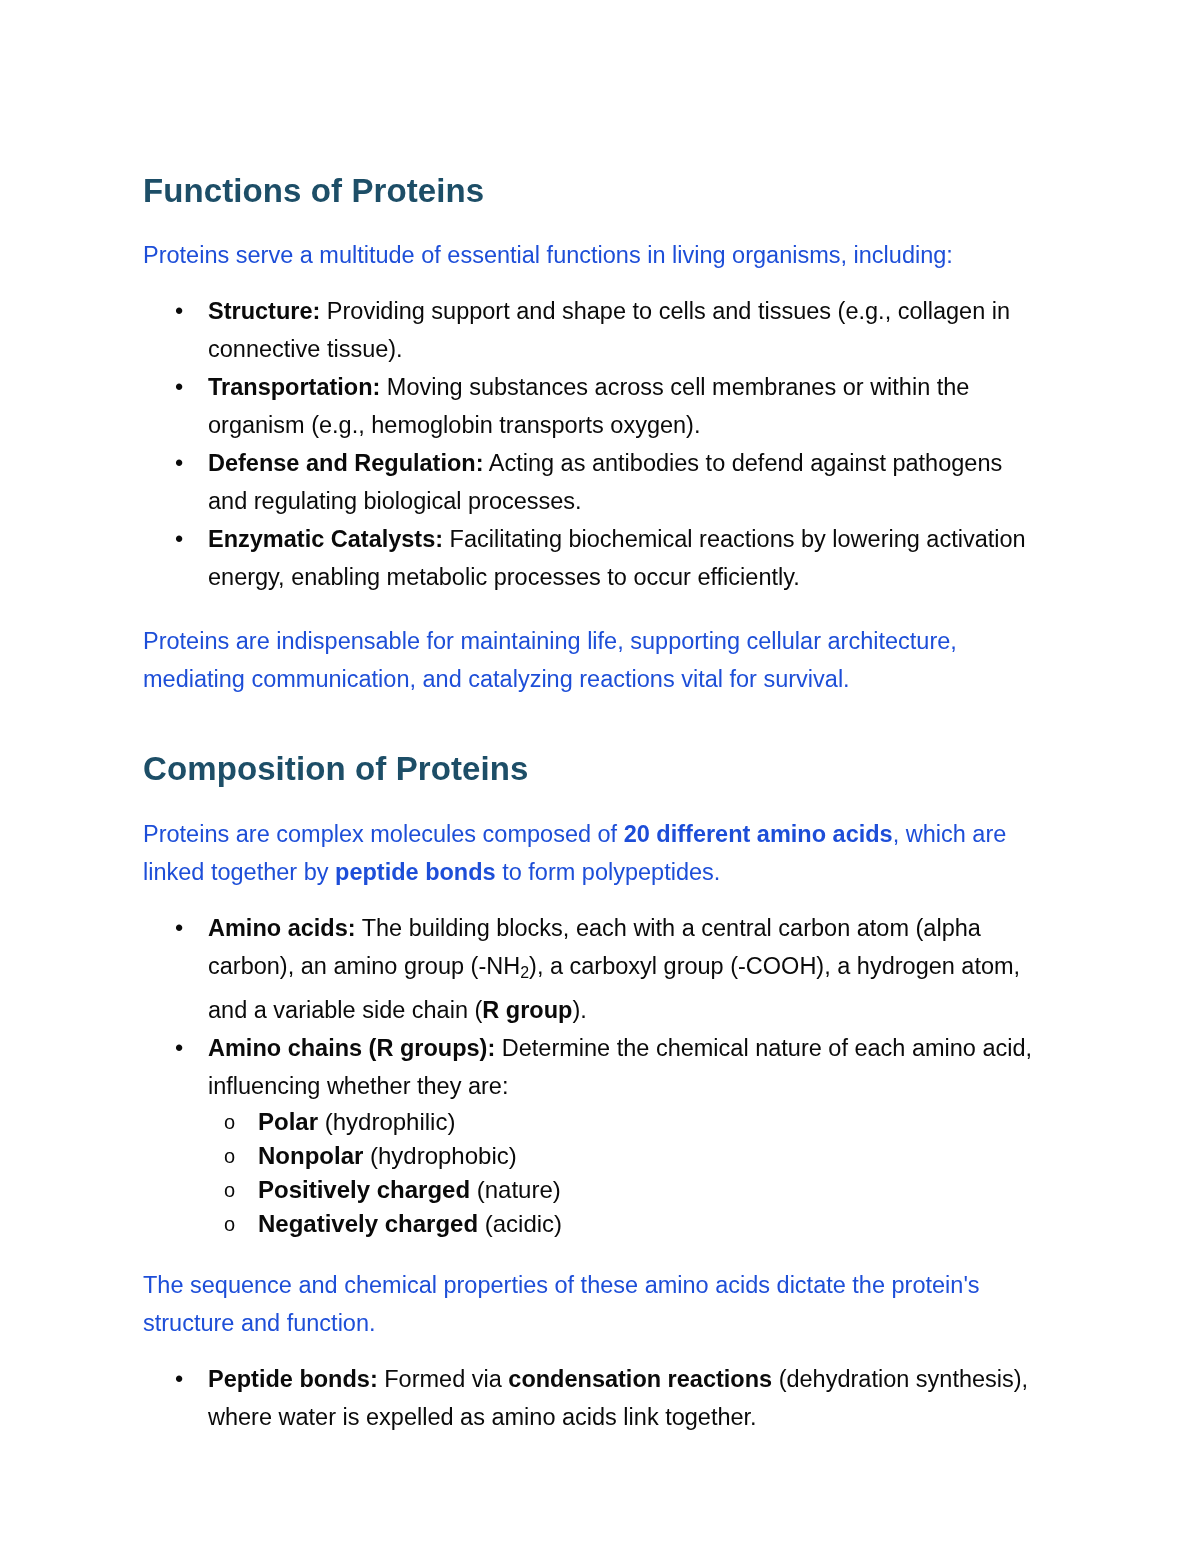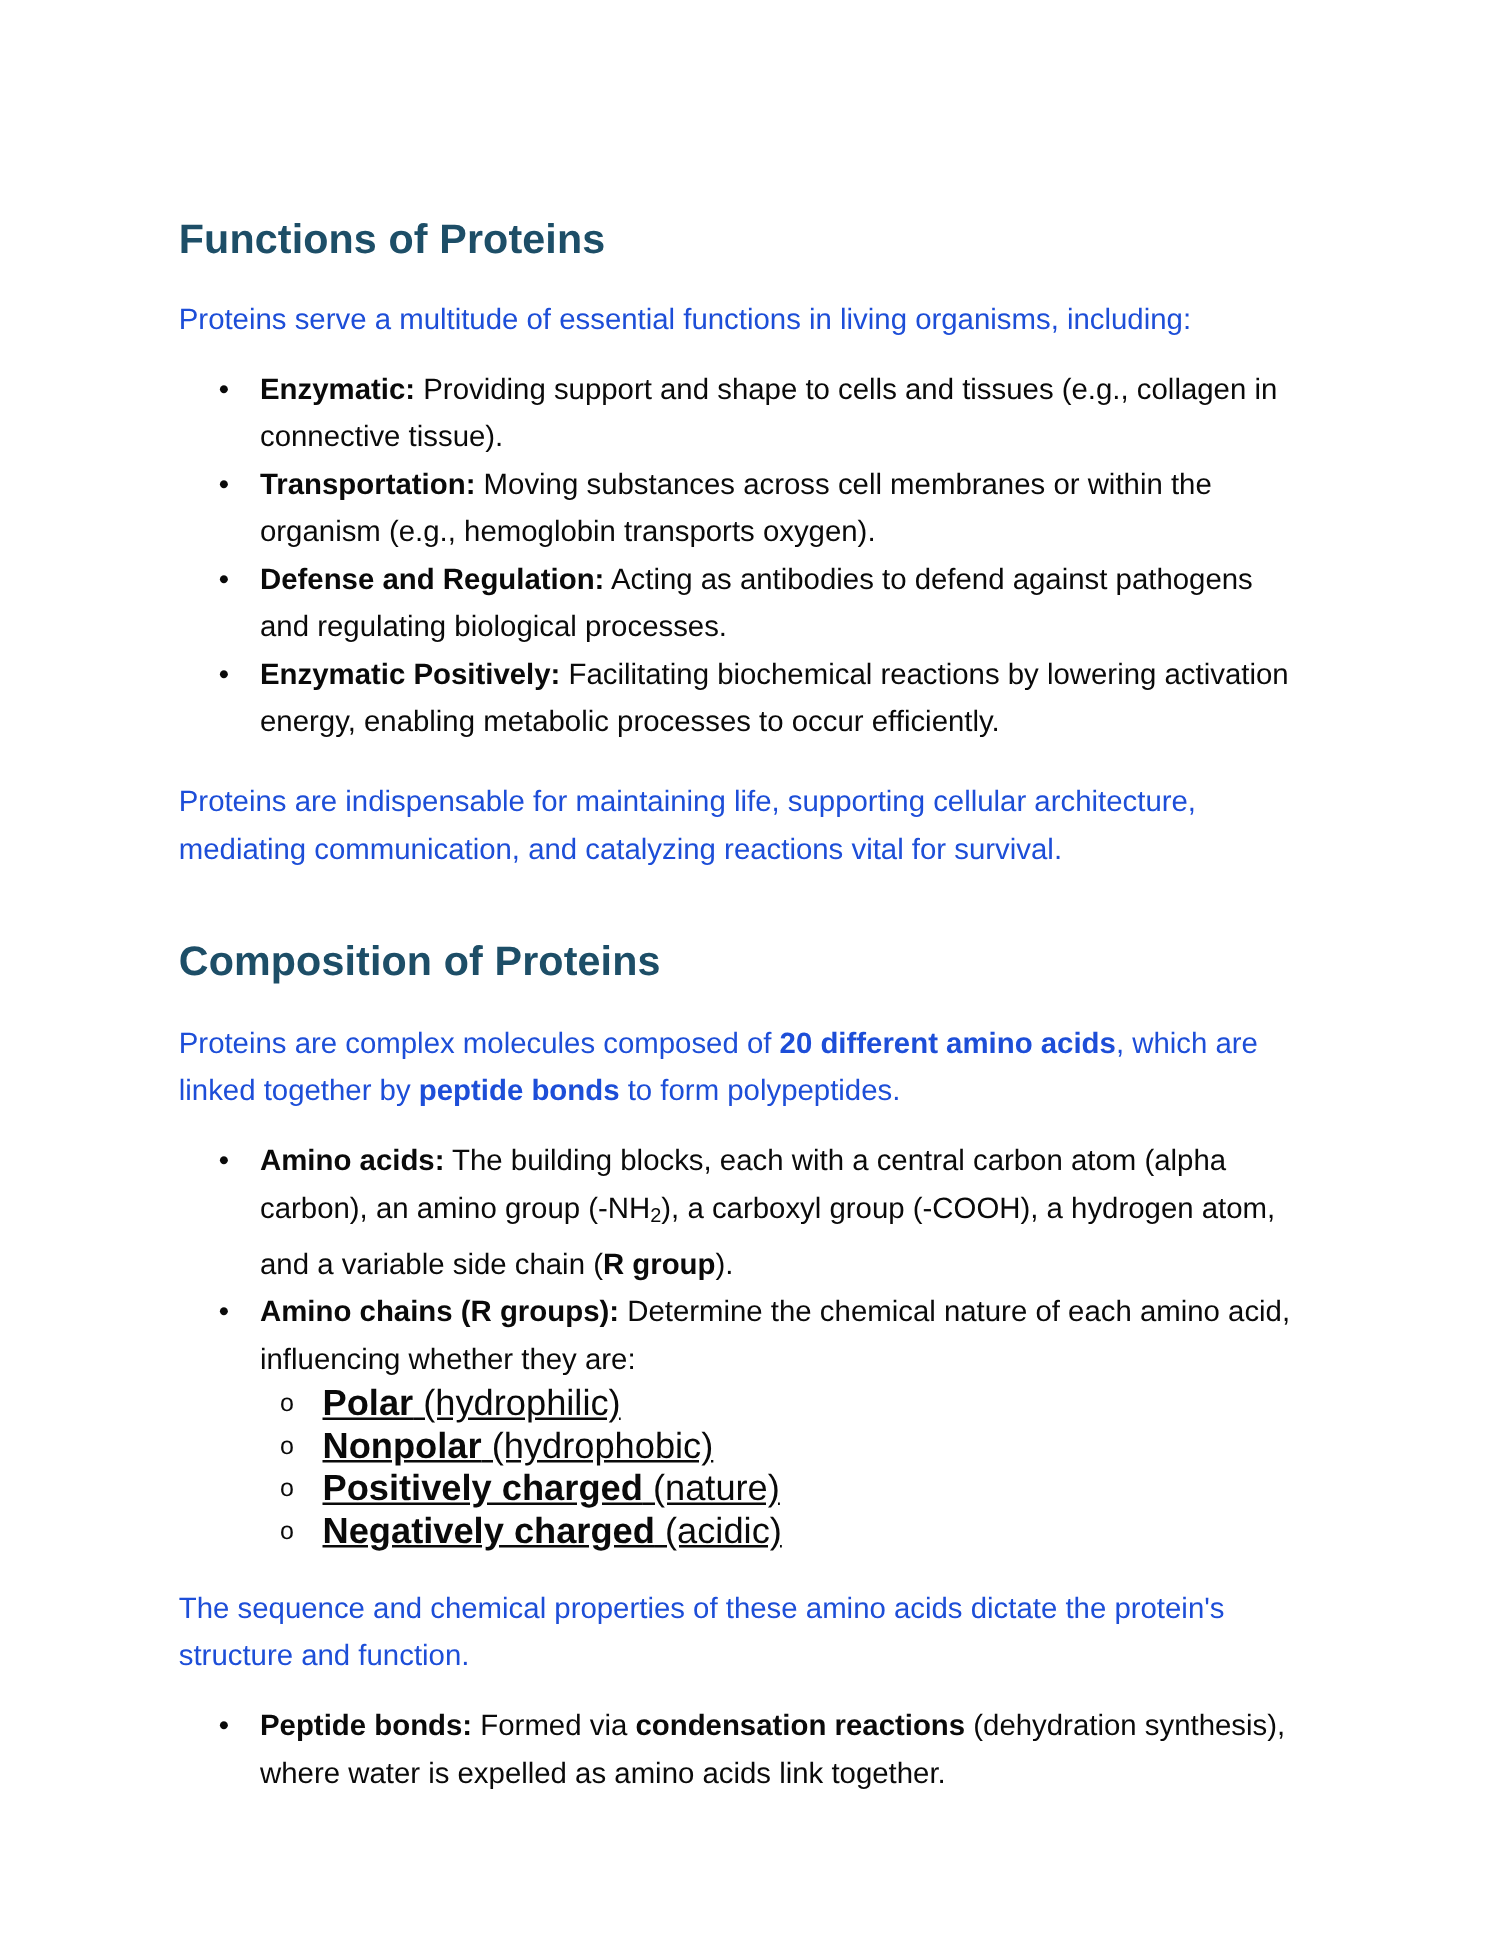--- a/index.html
+++ b/index.html
@@ -65,26 +65,25 @@
     line-height: 38px;
     color: #0a0a0a;
   }
   ol.sub-bullets {
     list-style: none;
     margin: 0;
     padding: 0;
   }
   ol.sub-bullets > li {
     position: relative;
-    font-size: 29px;
+    font-size: 24px;
     line-height: 34px;
     padding-left: 50px;
     margin: 0;
     color: #0a0a0a;
-    text-decoration: underline;
   }
   ol.sub-bullets > li::before {
     content: "o";
     position: absolute;
     left: 16px;
     top: 0;
     font-size: 20px;
     line-height: 34px;
     color: #0a0a0a;
   }
@@ -94,24 +93,24 @@
 </head>
 <body>
 
 <div class="page">
 
   <h1 class="section-heading">Functions of Proteins</h1>
 
   <p class="body-text">Proteins serve a multitude of essential functions in living organisms, including:</p>
 
   <ul class="bullets">
-    <li><span class="b">Enzymatic:</span><span> Providing support and shape to cells and tissues (e.g., collagen in connective tissue).</span></li>
+    <li><span class="b">Structure:</span><span> Providing support and shape to cells and tissues (e.g., collagen in connective tissue).</span></li>
     <li><span class="b">Transportation:</span><span> Moving substances across cell membranes or within the organism (e.g., hemoglobin transports oxygen).</span></li>
     <li><span class="b">Defense and Regulation:</span><span> Acting as antibodies to defend against pathogens and regulating biological processes.</span></li>
-    <li><span class="b">Enzymatic Positively:</span><span> Facilitating biochemical reactions by lowering activation energy, enabling metabolic processes to occur efficiently.</span></li>
+    <li><span class="b">Enzymatic Catalysts:</span><span> Facilitating biochemical reactions by lowering activation energy, enabling metabolic processes to occur efficiently.</span></li>
   </ul>
 
   <p class="body-text">Proteins are indispensable for maintaining life, supporting cellular architecture, mediating communication, and catalyzing reactions vital for survival.</p>
 
   <h1 class="section-heading second">Composition of Proteins</h1>
 
   <p class="body-text"><span>Proteins are complex molecules composed of </span><span class="b">20 different amino acids</span><span>, which are linked together by </span><span class="b">peptide bonds</span><span> to form polypeptides.</span></p>
 
   <ul class="bullets">
     <li><span class="b">Amino acids:</span><span> The building blocks, each with a central carbon atom (alpha carbon), an amino group (-NH</span><sub>2</sub><span>), a carboxyl group (-COOH), a hydrogen atom, and a variable side chain (</span><span class="b">R group</span><span>).</span></li>

